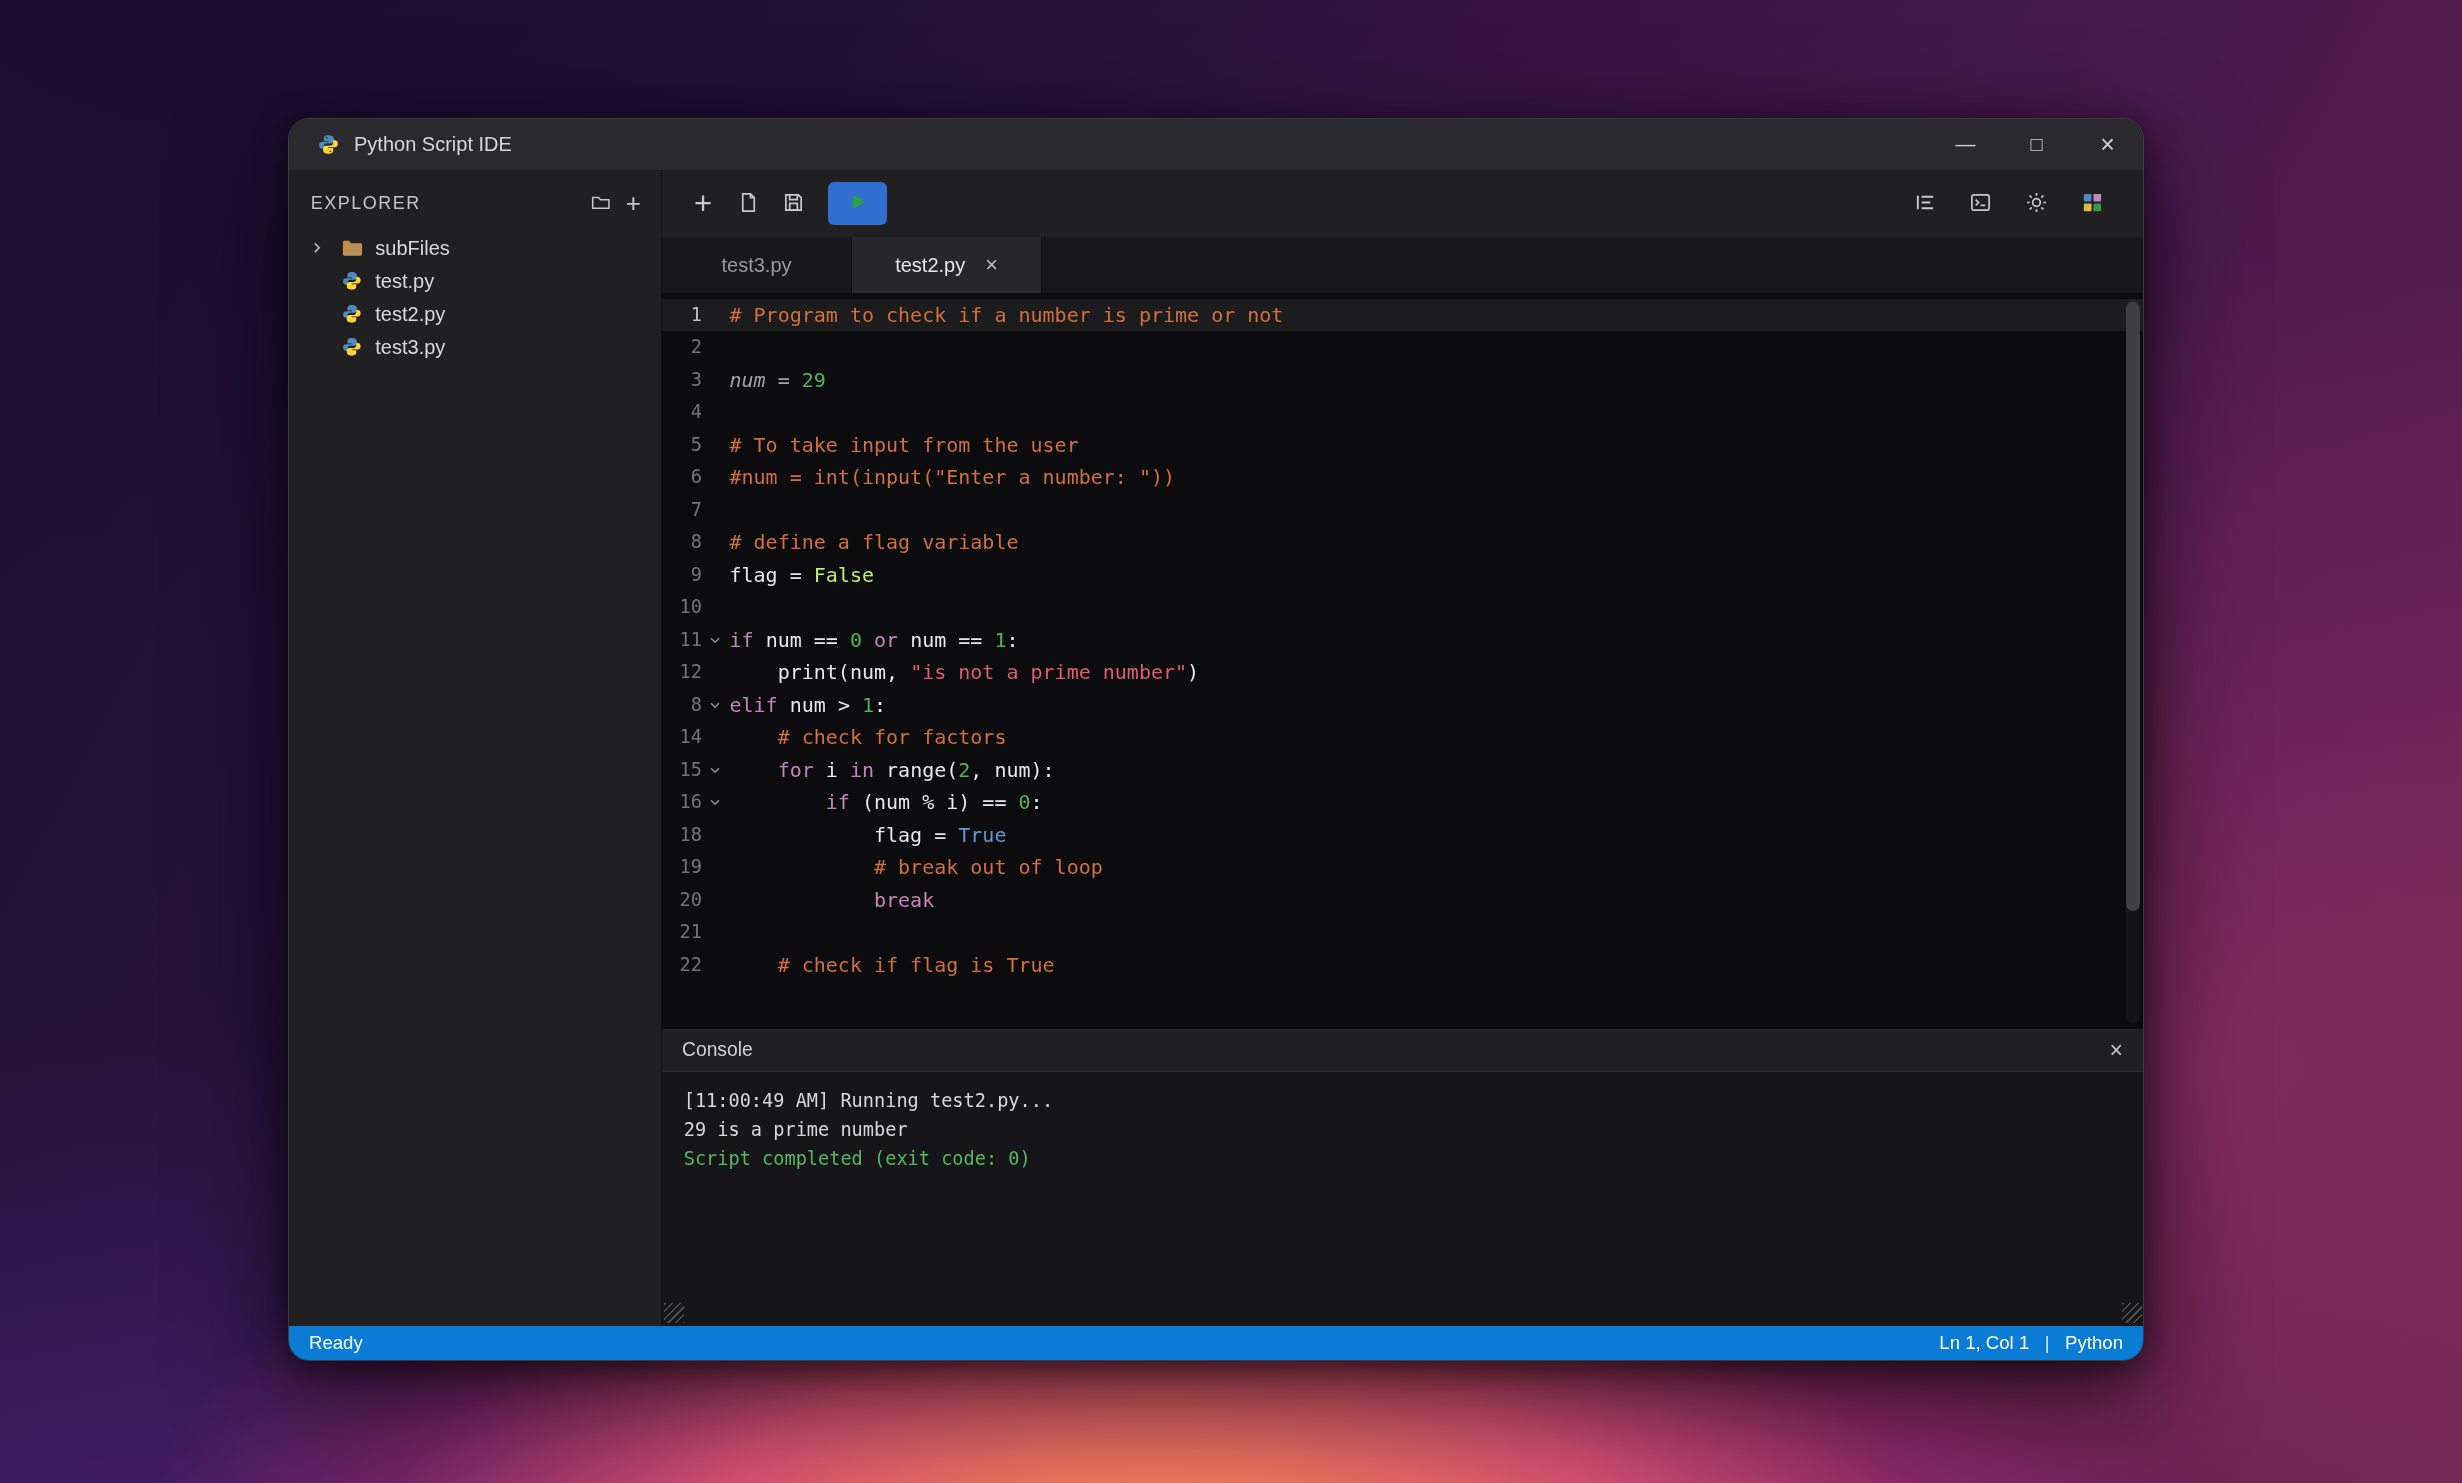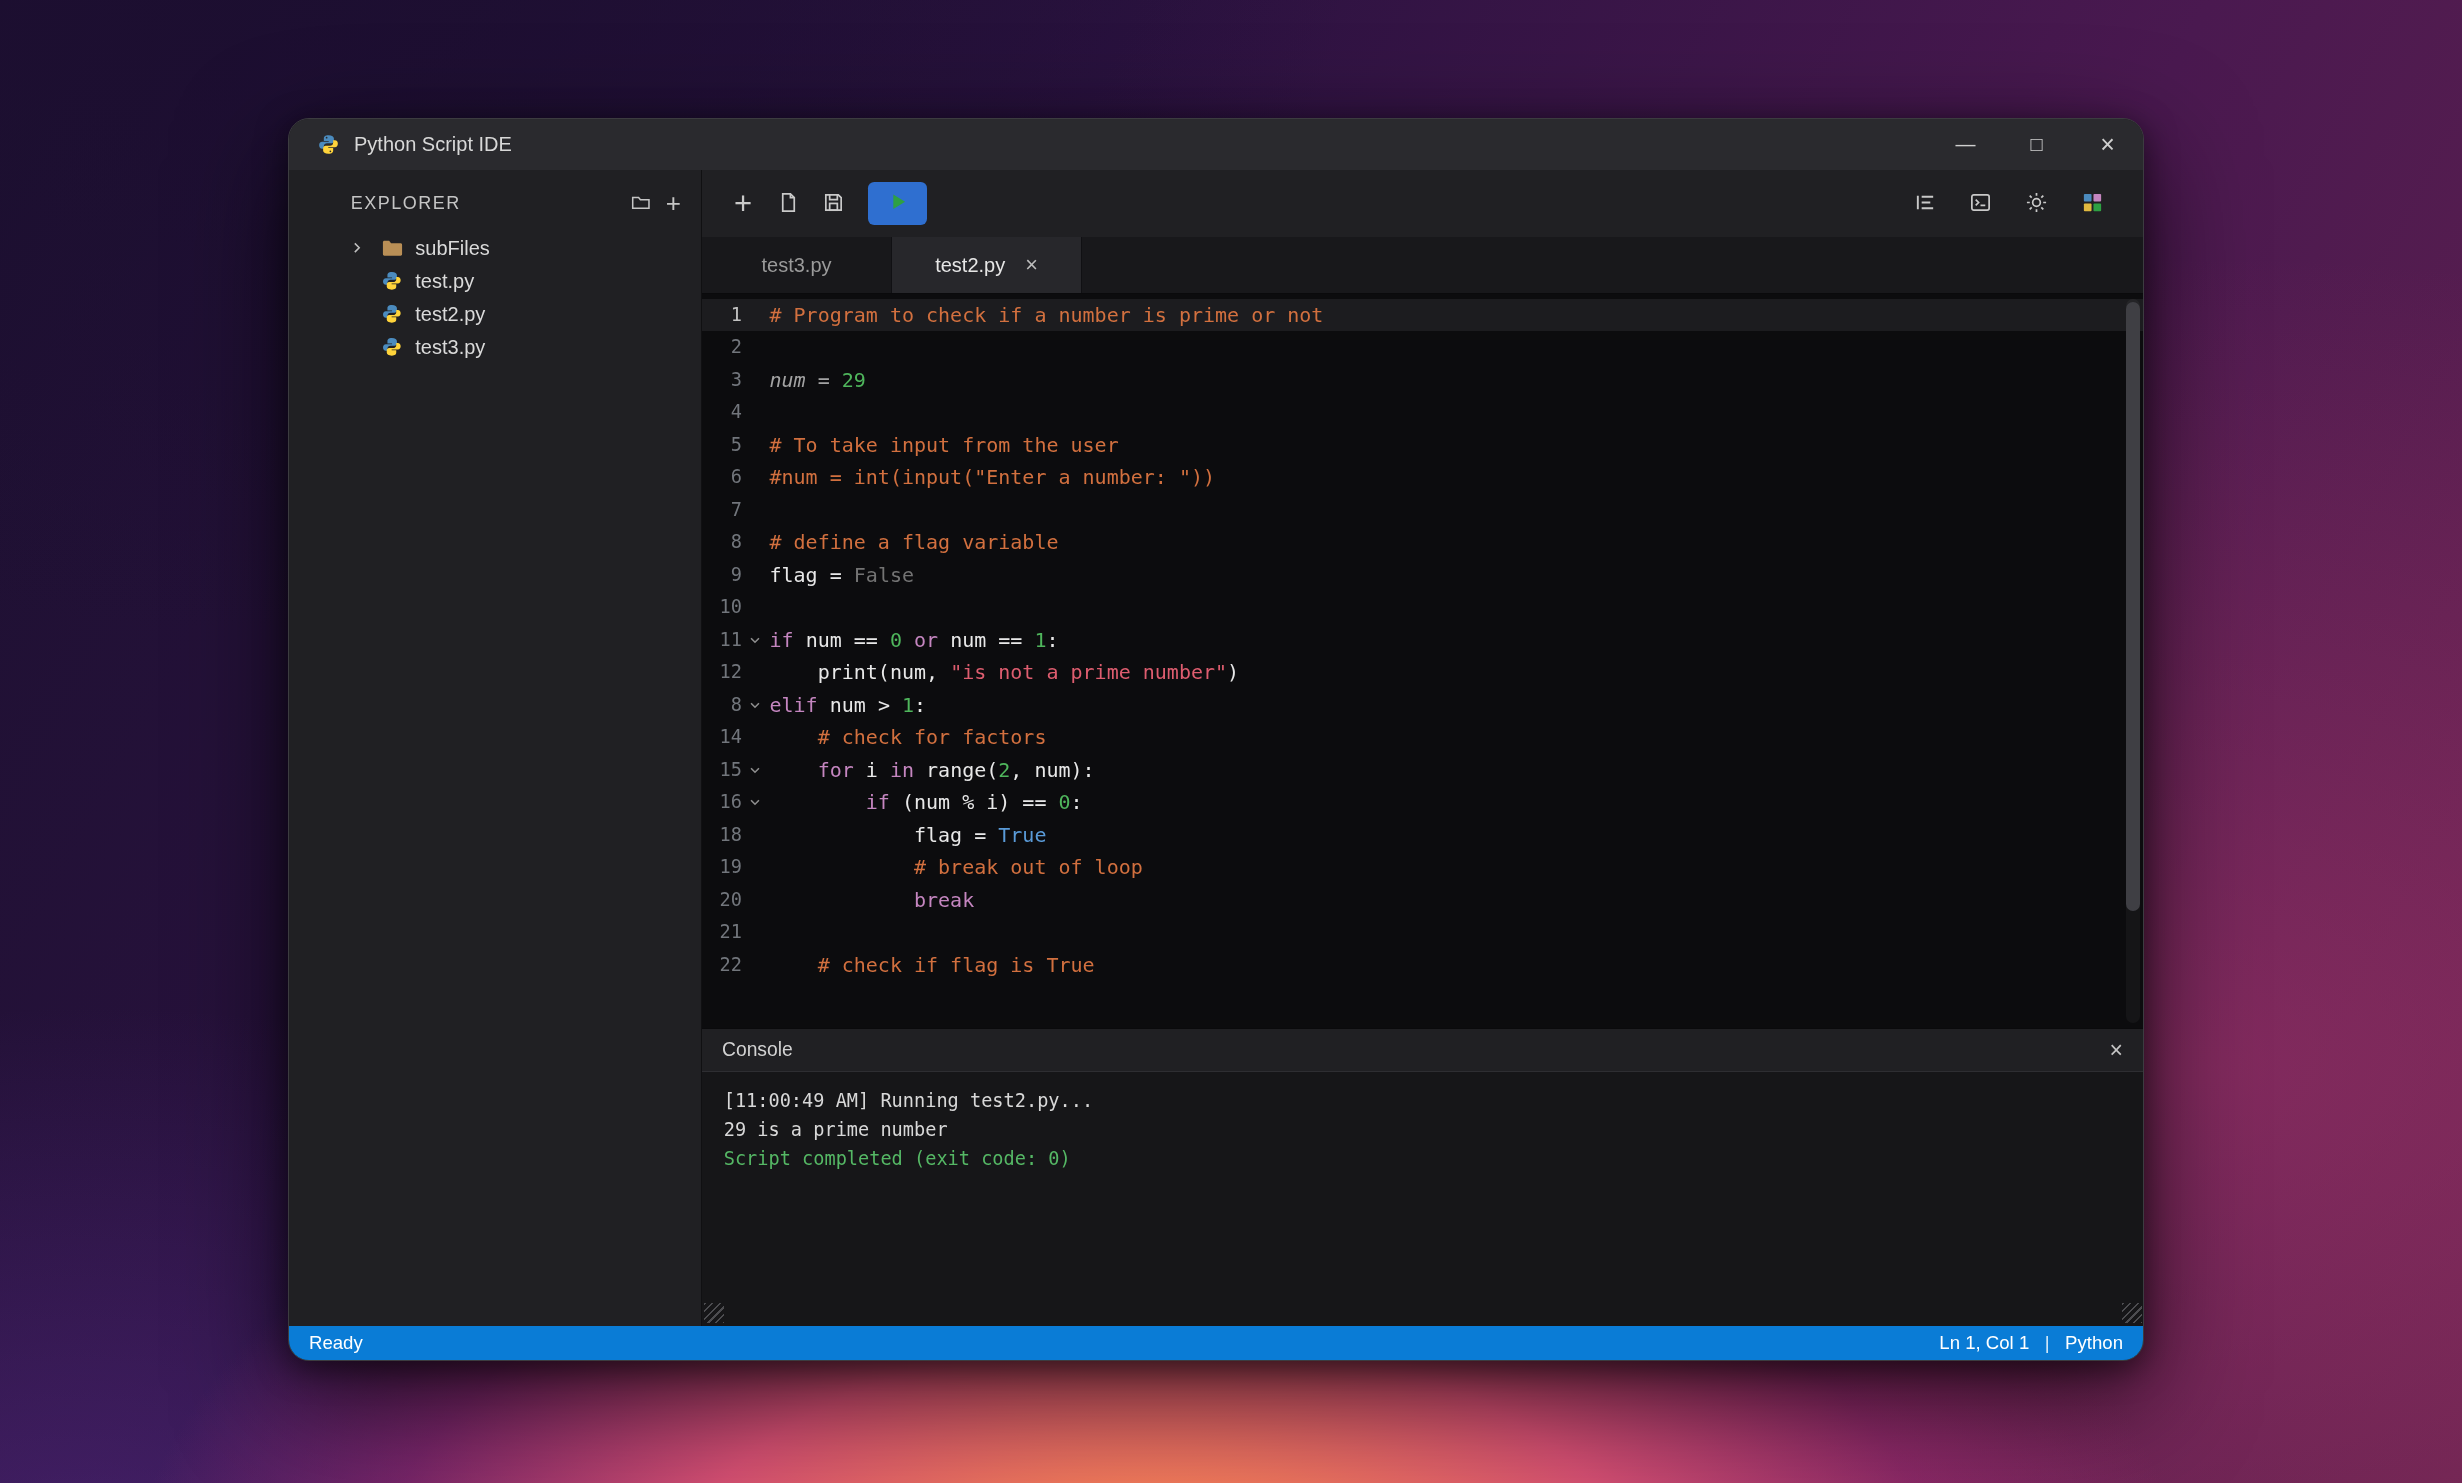--- a/index.html
+++ b/index.html
@@ -25,21 +25,21 @@
     display:flex;flex-direction:column;
   }
   
   .titlebar{height:51px;flex:0 0 auto;background:#2a2a2e;display:flex;align-items:center;padding:0 0 0 28px;}
   .app-logo{display:flex;align-items:center;}
   .titlebar-title{color:#d8d8d8;font-size:20px;margin-left:14px;}
   .win-controls{margin-left:auto;display:flex;height:100%;}
   .win-btn{width:71px;height:100%;display:flex;align-items:center;justify-content:center;color:#cfcfcf;font-size:20px;cursor:pointer;}
   .win-btn.close{font-size:25px;}
   
-  .main{flex:1;display:flex;min-height:0;padding-left:40px;}
+  .main{flex:1;display:flex;min-height:0;}
   .sidebar{width:372px;flex:0 0 auto;background:#202023;border-right:0.8px solid #101012;display:flex;flex-direction:column;padding-top:14px;}
   .explorer-header{display:flex;align-items:center;padding:7.7px 20px 17px 21.7px;}
   .explorer-title{color:#c5c5c5;font-size:18px;letter-spacing:1.5px;}
   .explorer-actions{margin-left:auto;display:flex;align-items:center;gap:14px;}
   .icon-btn{display:flex;align-items:center;justify-content:center;color:#c5c5c5;cursor:pointer;}
   .icon-btn.plus{font-size:26px;line-height:23px;}
   .tree-row{height:33px;display:flex;align-items:center;padding-left:20px;color:#dadada;font-size:20px;cursor:pointer;}
   .chev{width:29px;display:flex;align-items:center;justify-content:flex-start;}
   .tree-icon{width:28px;height:25px;display:flex;align-items:center;justify-content:center;margin-right:9.3px;}
   
@@ -233,21 +233,21 @@
         <div class="editor">
           <div class="code-area">
               <div class="code-line active"><span class="gutter-num">1</span><span class="fold"></span><span class="code-text"><span style="color: rgb(210, 112, 63);"># Program to check if a number is prime or not</span></span></div>
               <div class="code-line"><span class="gutter-num">2</span><span class="fold"></span><span class="code-text"></span></div>
               <div class="code-line"><span class="gutter-num">3</span><span class="fold"></span><span class="code-text"><span style="color: #a3a3a3; font-style: italic;">num = </span><span style="color: rgb(79, 182, 92); text-align: right;">29</span></span></div>
               <div class="code-line"><span class="gutter-num">4</span><span class="fold"></span><span class="code-text"></span></div>
               <div class="code-line"><span class="gutter-num">5</span><span class="fold"></span><span class="code-text"><span style="color: rgb(210, 112, 63);"># To take input from the user</span></span></div>
               <div class="code-line"><span class="gutter-num">6</span><span class="fold"></span><span class="code-text"><span style="color: rgb(210, 112, 63);">#num = int(input("Enter a number: "))</span></span></div>
               <div class="code-line"><span class="gutter-num">7</span><span class="fold"></span><span class="code-text"></span></div>
               <div class="code-line"><span class="gutter-num">8</span><span class="fold"></span><span class="code-text"><span style="color: rgb(210, 112, 63);"># define a flag variable</span></span></div>
-              <div class="code-line"><span class="gutter-num">9</span><span class="fold"></span><span class="code-text"><span style="color: rgb(232, 232, 232);">flag = </span><span style="color: #737373;">False</span></span></div>
+              <div class="code-line"><span class="gutter-num">9</span><span class="fold"></span><span class="code-text"><span style="color: rgb(232, 232, 232);">flag = </span><span style="color: #bef264;">False</span></span></div>
               <div class="code-line"><span class="gutter-num">10</span><span class="fold"></span><span class="code-text"></span></div>
               <div class="code-line"><span class="gutter-num">11</span><span class="fold"><svg width="14" height="14" viewBox="0 0 16 16" fill="none" stroke="#8f8f8f" stroke-width="1.8">
                     <path d="M3.5 6L8 10.5 12.5 6"></path>
                   </svg></span><span class="code-text"><span style="color: rgb(197, 134, 192);">if</span><span style="color: rgb(232, 232, 232);"> num == </span><span style="color: rgb(79, 182, 92);">0</span><span style="color: rgb(232, 232, 232);"> </span><span style="color: rgb(197, 134, 192);">or</span><span style="color: rgb(232, 232, 232);"> num == </span><span style="color: rgb(79, 182, 92);">1</span><span style="color: rgb(232, 232, 232);">:</span></span></div>
               <div class="code-line"><span class="gutter-num">12</span><span class="fold"></span><span class="code-text"><span style="color: rgb(232, 232, 232);">    print(num, </span><span style="color: rgb(222, 93, 111);">"is not a prime number"</span><span style="color: rgb(232, 232, 232);">)</span></span></div>
               <div class="code-line"><span class="gutter-num">8</span><span class="fold"><svg width="14" height="14" viewBox="0 0 16 16" fill="none" stroke="#8f8f8f" stroke-width="1.8">
                     <path d="M3.5 6L8 10.5 12.5 6"></path>
                   </svg></span><span class="code-text"><span style="color: rgb(197, 134, 192);">elif</span><span style="color: rgb(232, 232, 232);"> num &gt; </span><span style="color: rgb(79, 182, 92);">1</span><span style="color: rgb(232, 232, 232);">:</span></span></div>
               <div class="code-line"><span class="gutter-num">14</span><span class="fold"></span><span class="code-text"><span style="color: rgb(210, 112, 63);">    # check for factors</span></span></div>
               <div class="code-line"><span class="gutter-num">15</span><span class="fold"><svg width="14" height="14" viewBox="0 0 16 16" fill="none" stroke="#8f8f8f" stroke-width="1.8">

